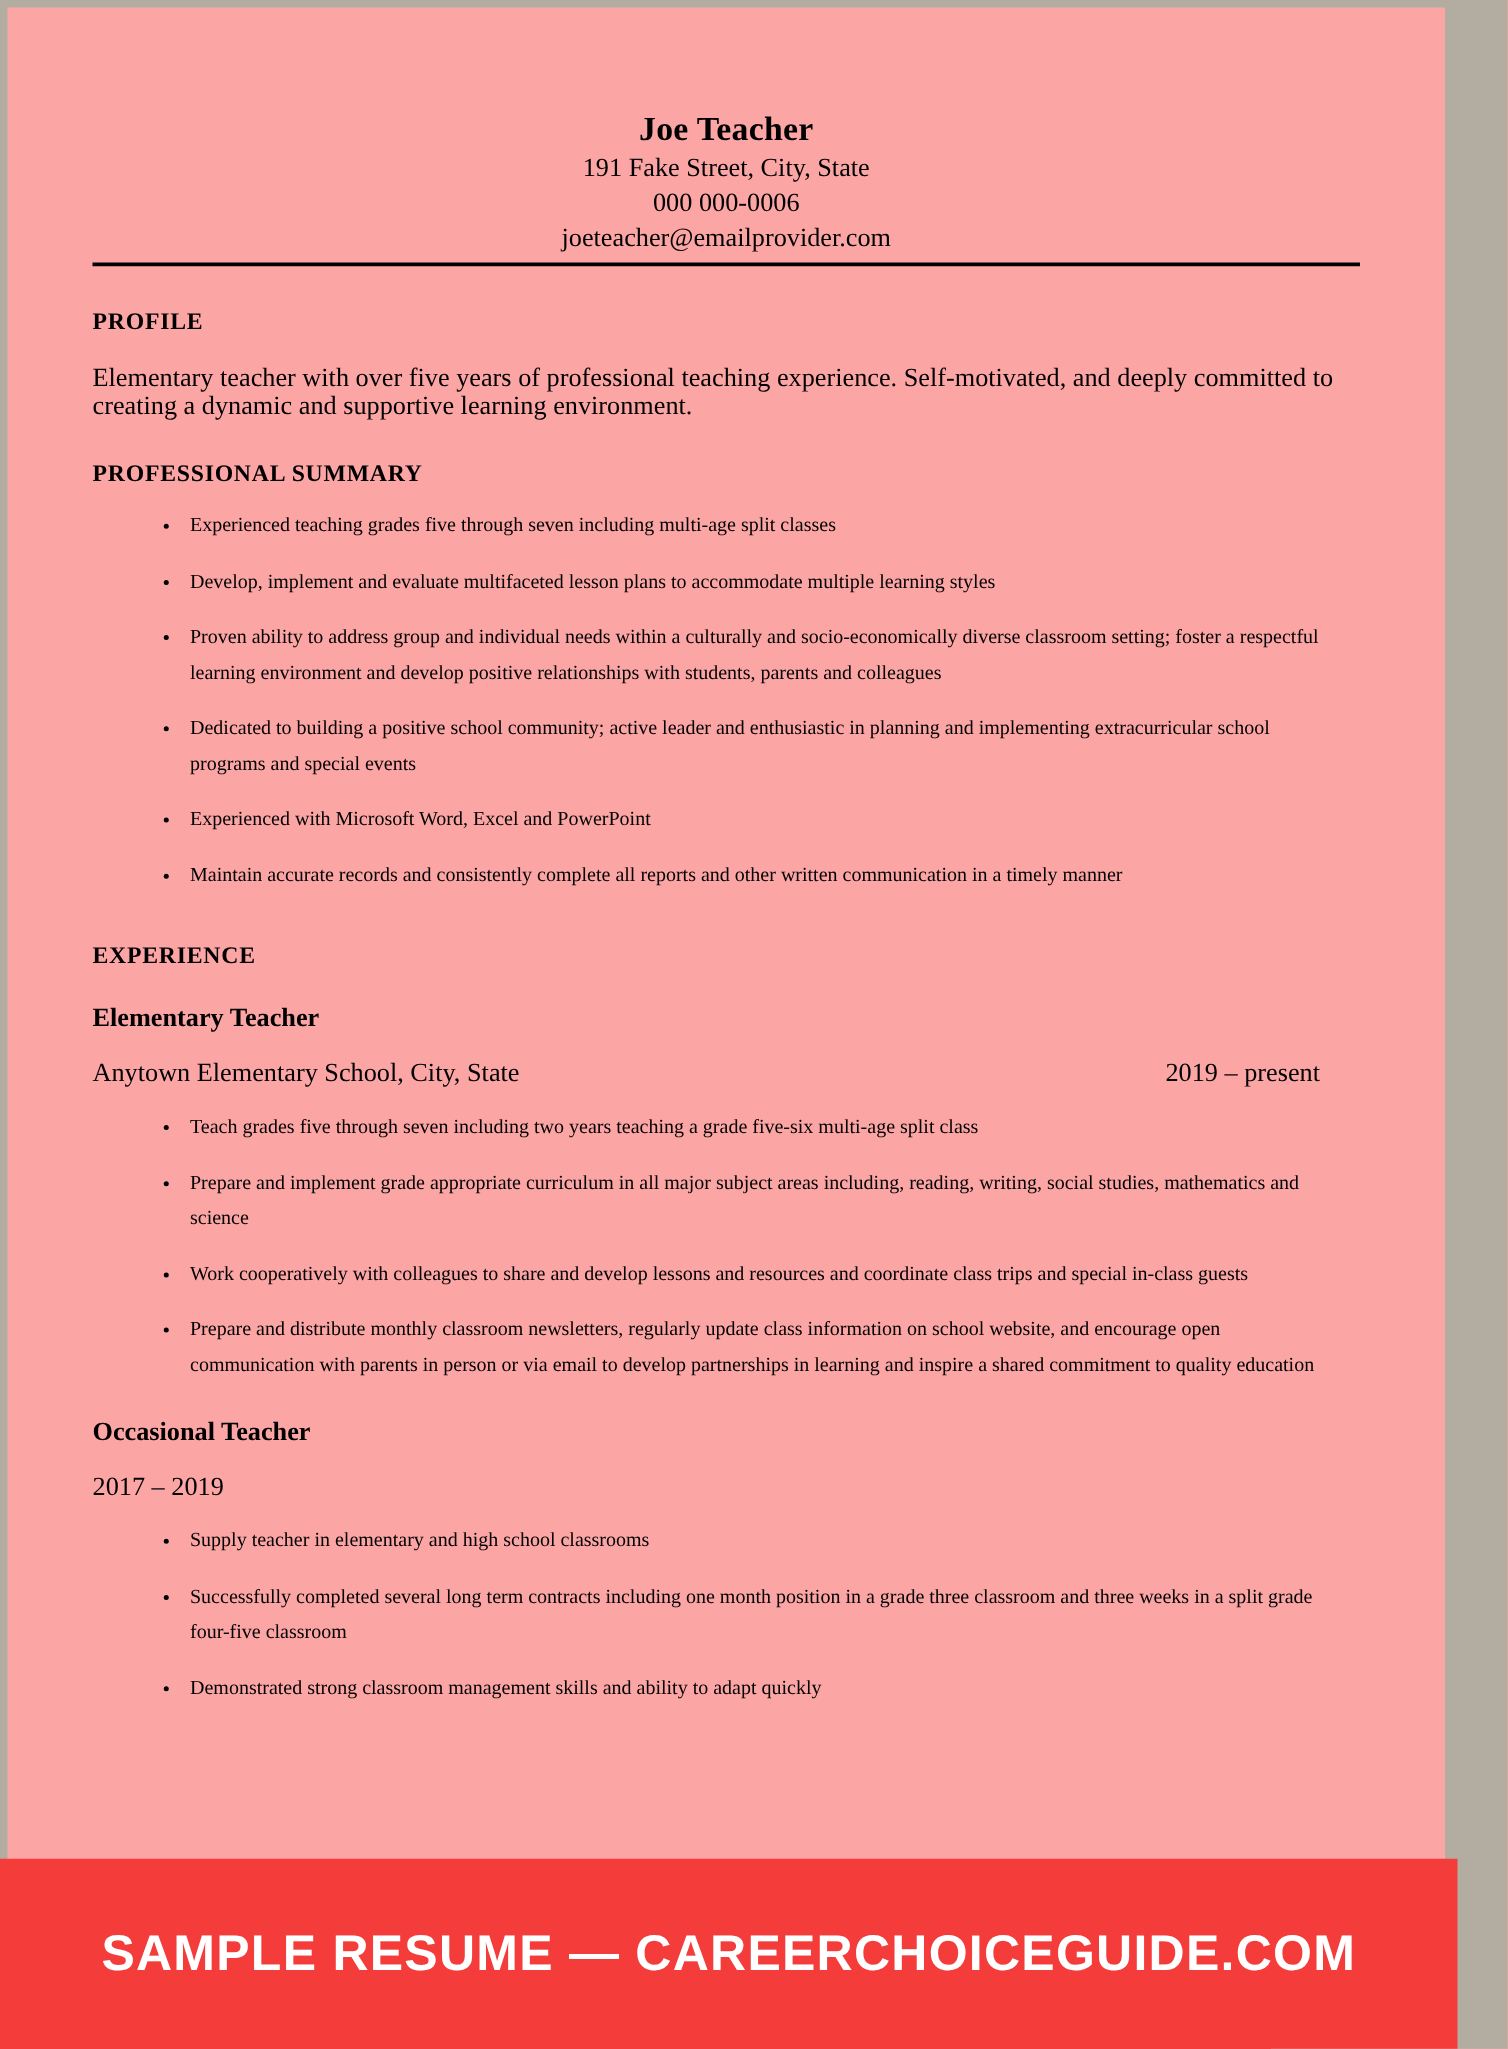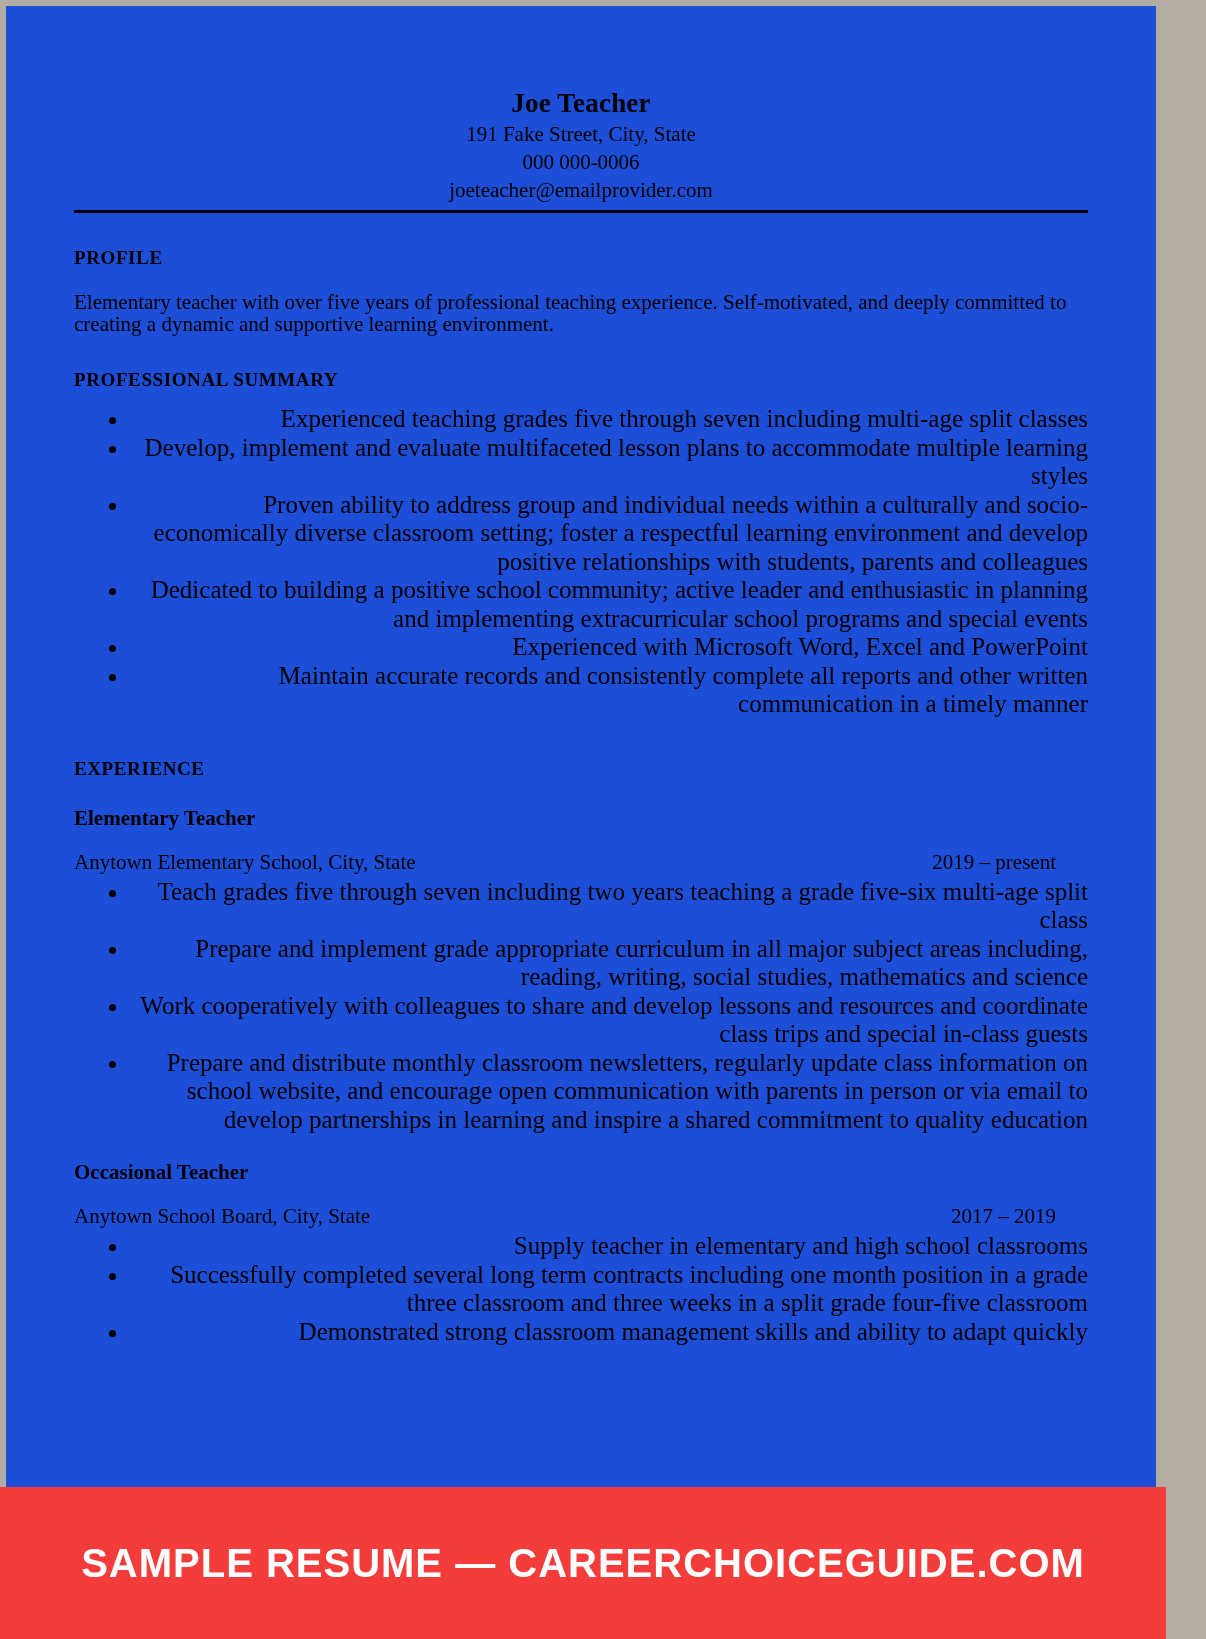--- a/index.html
+++ b/index.html
@@ -12,21 +12,21 @@
     background: #b3ada1;
     font-family: "Liberation Serif", serif;
     overflow: hidden;
   }
   .page {
     position: absolute;
     left: 6px;
     top: 6px;
     width: 1150px;
     height: 1575px;
-    background: #1d4ed8;
+    background: #fca5a5;
     box-sizing: border-box;
   }
   .inner {
     position: absolute;
     left: 68px;
     top: 80px;
     width: 1014px;
   }
   .header {
     text-align: center;
@@ -60,25 +60,24 @@
     font-size: 21px;
     line-height: 22px;
     margin: 22px 0 0 0;
   }
   ul.bullets {
     margin: 14px 0 0 0;
     padding-left: 56px;
     list-style: disc;
   }
   ul.bullets li {
-    font-size: 25px;
+    font-size: 16px;
     line-height: 28.5px;
-    margin: 0;
+    margin: 16px;
     padding-left: 6px;
-    text-align: right;
   }
   .job {
     margin-top: 24px;
   }
   .job-title {
     font-size: 21px;
     font-weight: bold;
     margin: 0;
     line-height: 28px;
   }
@@ -158,21 +157,20 @@
         <li>Teach grades five through seven including two years teaching a grade five-six multi-age split class</li>
         <li>Prepare and implement grade appropriate curriculum in all major subject areas including, reading, writing, social studies, mathematics and science</li>
         <li>Work cooperatively with colleagues to share and develop lessons and resources and coordinate class trips and special in-class guests</li>
         <li>Prepare and distribute monthly classroom newsletters, regularly update class information on school website, and encourage open communication with parents in person or via email to develop partnerships in learning and inspire a shared commitment to quality education</li>
       </ul>
     </div>
 
     <div class="job">
       <p class="job-title">Occasional Teacher</p>
       <div class="job-meta">
-        <span>Anytown School Board, City, State</span>
         <span class="job-dates">2017 – 2019</span>
       </div>
       <ul class="bullets">
         <li>Supply teacher in elementary and high school classrooms</li>
         <li>Successfully completed several long term contracts including one month position in a grade three classroom and three weeks in a split grade four-five classroom</li>
         <li>Demonstrated strong classroom management skills and ability to adapt quickly</li>
       </ul>
     </div>
 
   </div>

